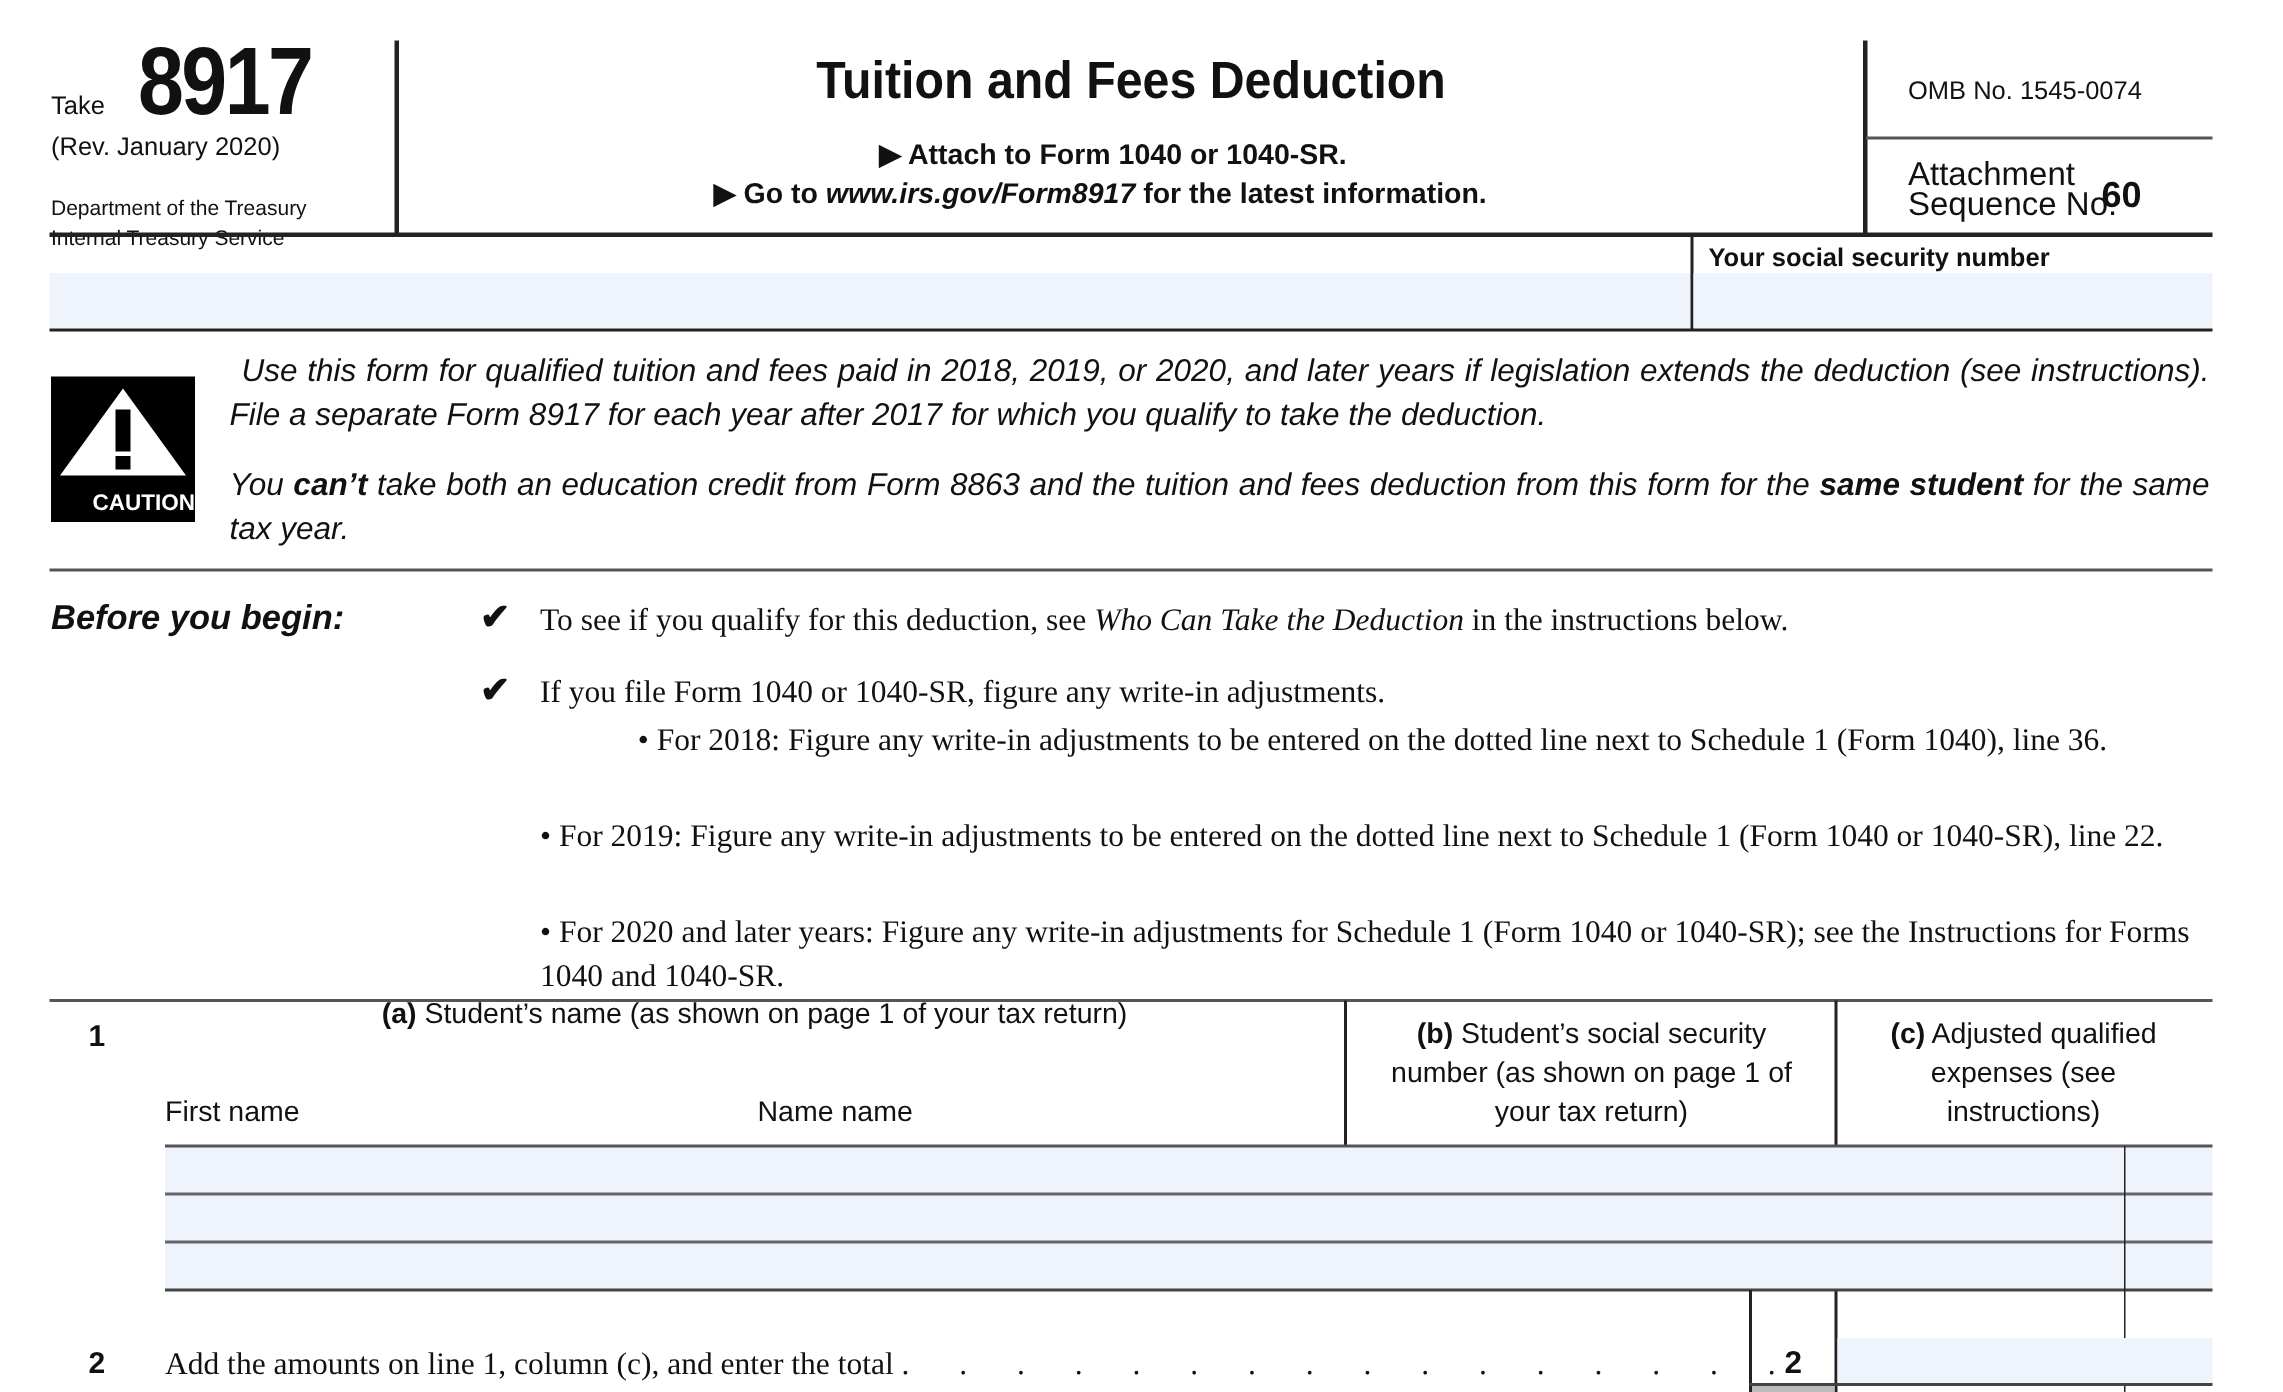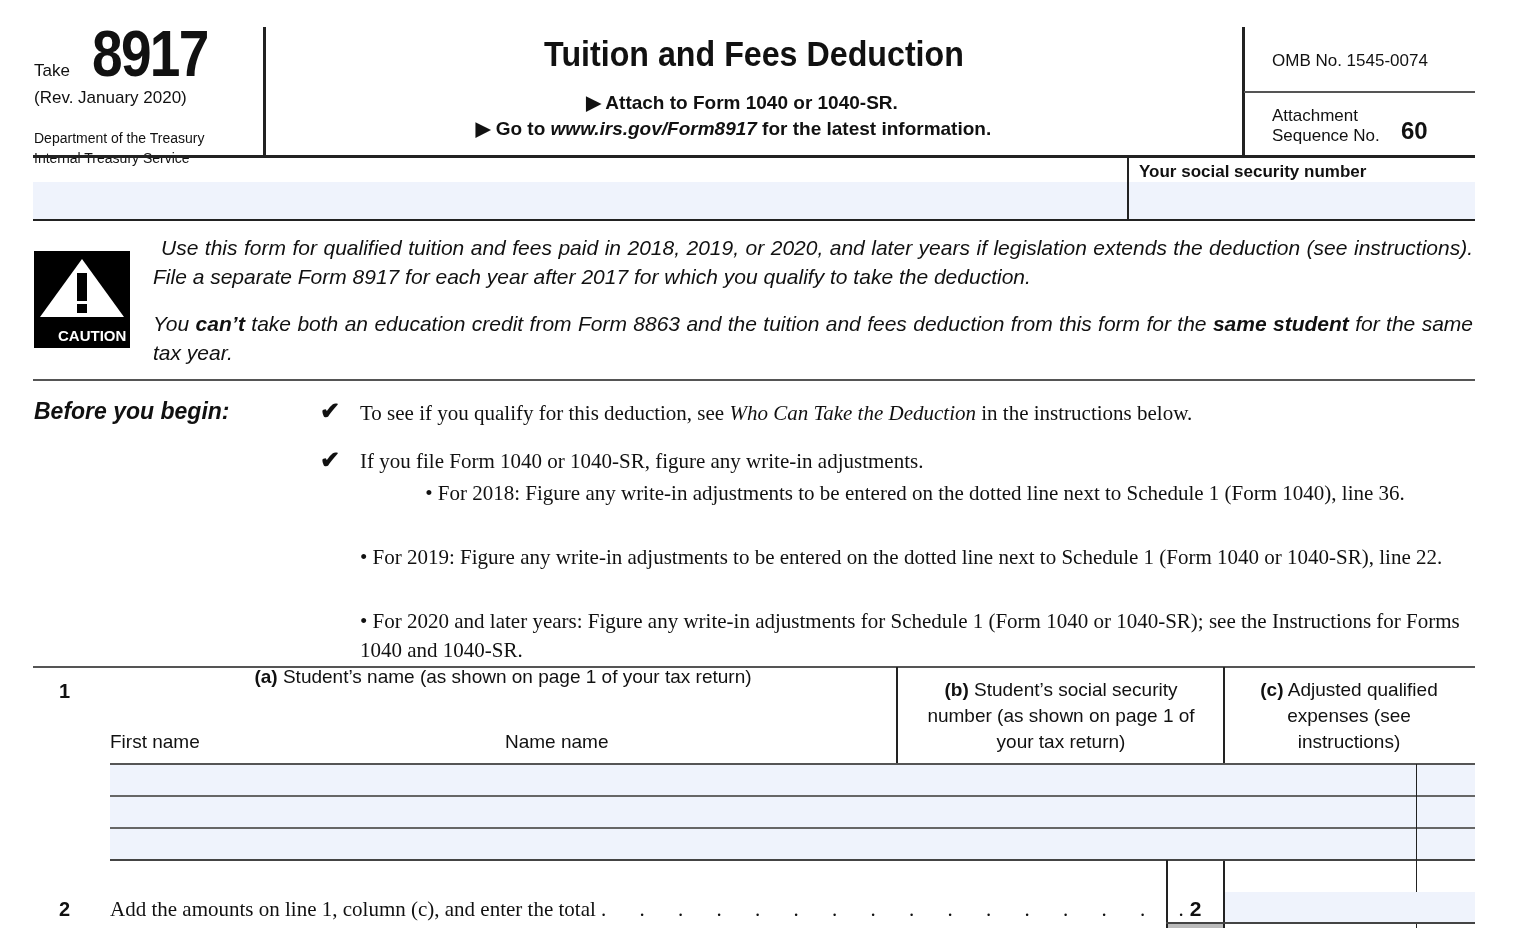--- a/index.html
+++ b/index.html
@@ -9,25 +9,25 @@
   .vline { position:absolute; background:#222; }
   .fill { position:absolute; background:#eff3fc; }
   .form-word { left:34px; top:61px; font-size:17px; }
   .form-num { left:92px; top:22px; font-size:64px; font-weight:bold; letter-spacing:-2px; transform:scaleX(0.86); transform-origin:left top; line-height:1; }
   .rev { left:34px; top:88px; font-size:17px; }
   .dept { left:34px; top:128px; font-size:14px; line-height:20px; }
   .title { left:266px; width:976px; top:34px; text-align:center; font-size:35px; font-weight:bold; transform:scaleX(0.92); }
   .sub1 { left:266px; width:952px; top:91px; text-align:center; font-size:19px; font-weight:bold; }
   .sub2 { left:266px; width:935px; top:117px; text-align:center; font-size:19px; font-weight:bold; }
   .omb { left:1272px; top:51px; font-size:17px; }
-  .attach { left:1272px; top:106px; font-size:17px; line-height:20px; }
+  .attach { left:1272px; top:106px; font-size:22px; line-height:20px; }
   .seqno { left:1401px; top:117px; font-size:24px; font-weight:bold; }
   .label-sm { font-size:17px; }
   .caution-box { left:34px; top:251px; width:96px; height:97px; background:#000; }
-  .caution-text { position:absolute; bottom:4px; width:100%; text-align:left; color:#fff; font-size:15px; font-weight:bold;padding-left:24px; }
+  .caution-text { position:absolute; bottom:4px; width:100%; text-align:right; color:#fff; font-size:15px; font-weight:bold; }
   .para { font-size:21px; font-style:italic; line-height:29px; text-align:justify; }
   .byb { left:34px; top:398px; font-size:23px; font-weight:bold; font-style:italic; }
   .check { font-size:24px; font-weight:bold; }
   .body-text { font-size:21px; line-height:29px;font-family:Liberation Serif, serif; }
   .col-head { font-size:19px; line-height:26px; text-align:center; }
   .dots { letter-spacing:14px; }
 </style>
 </head>
 <body>
 

